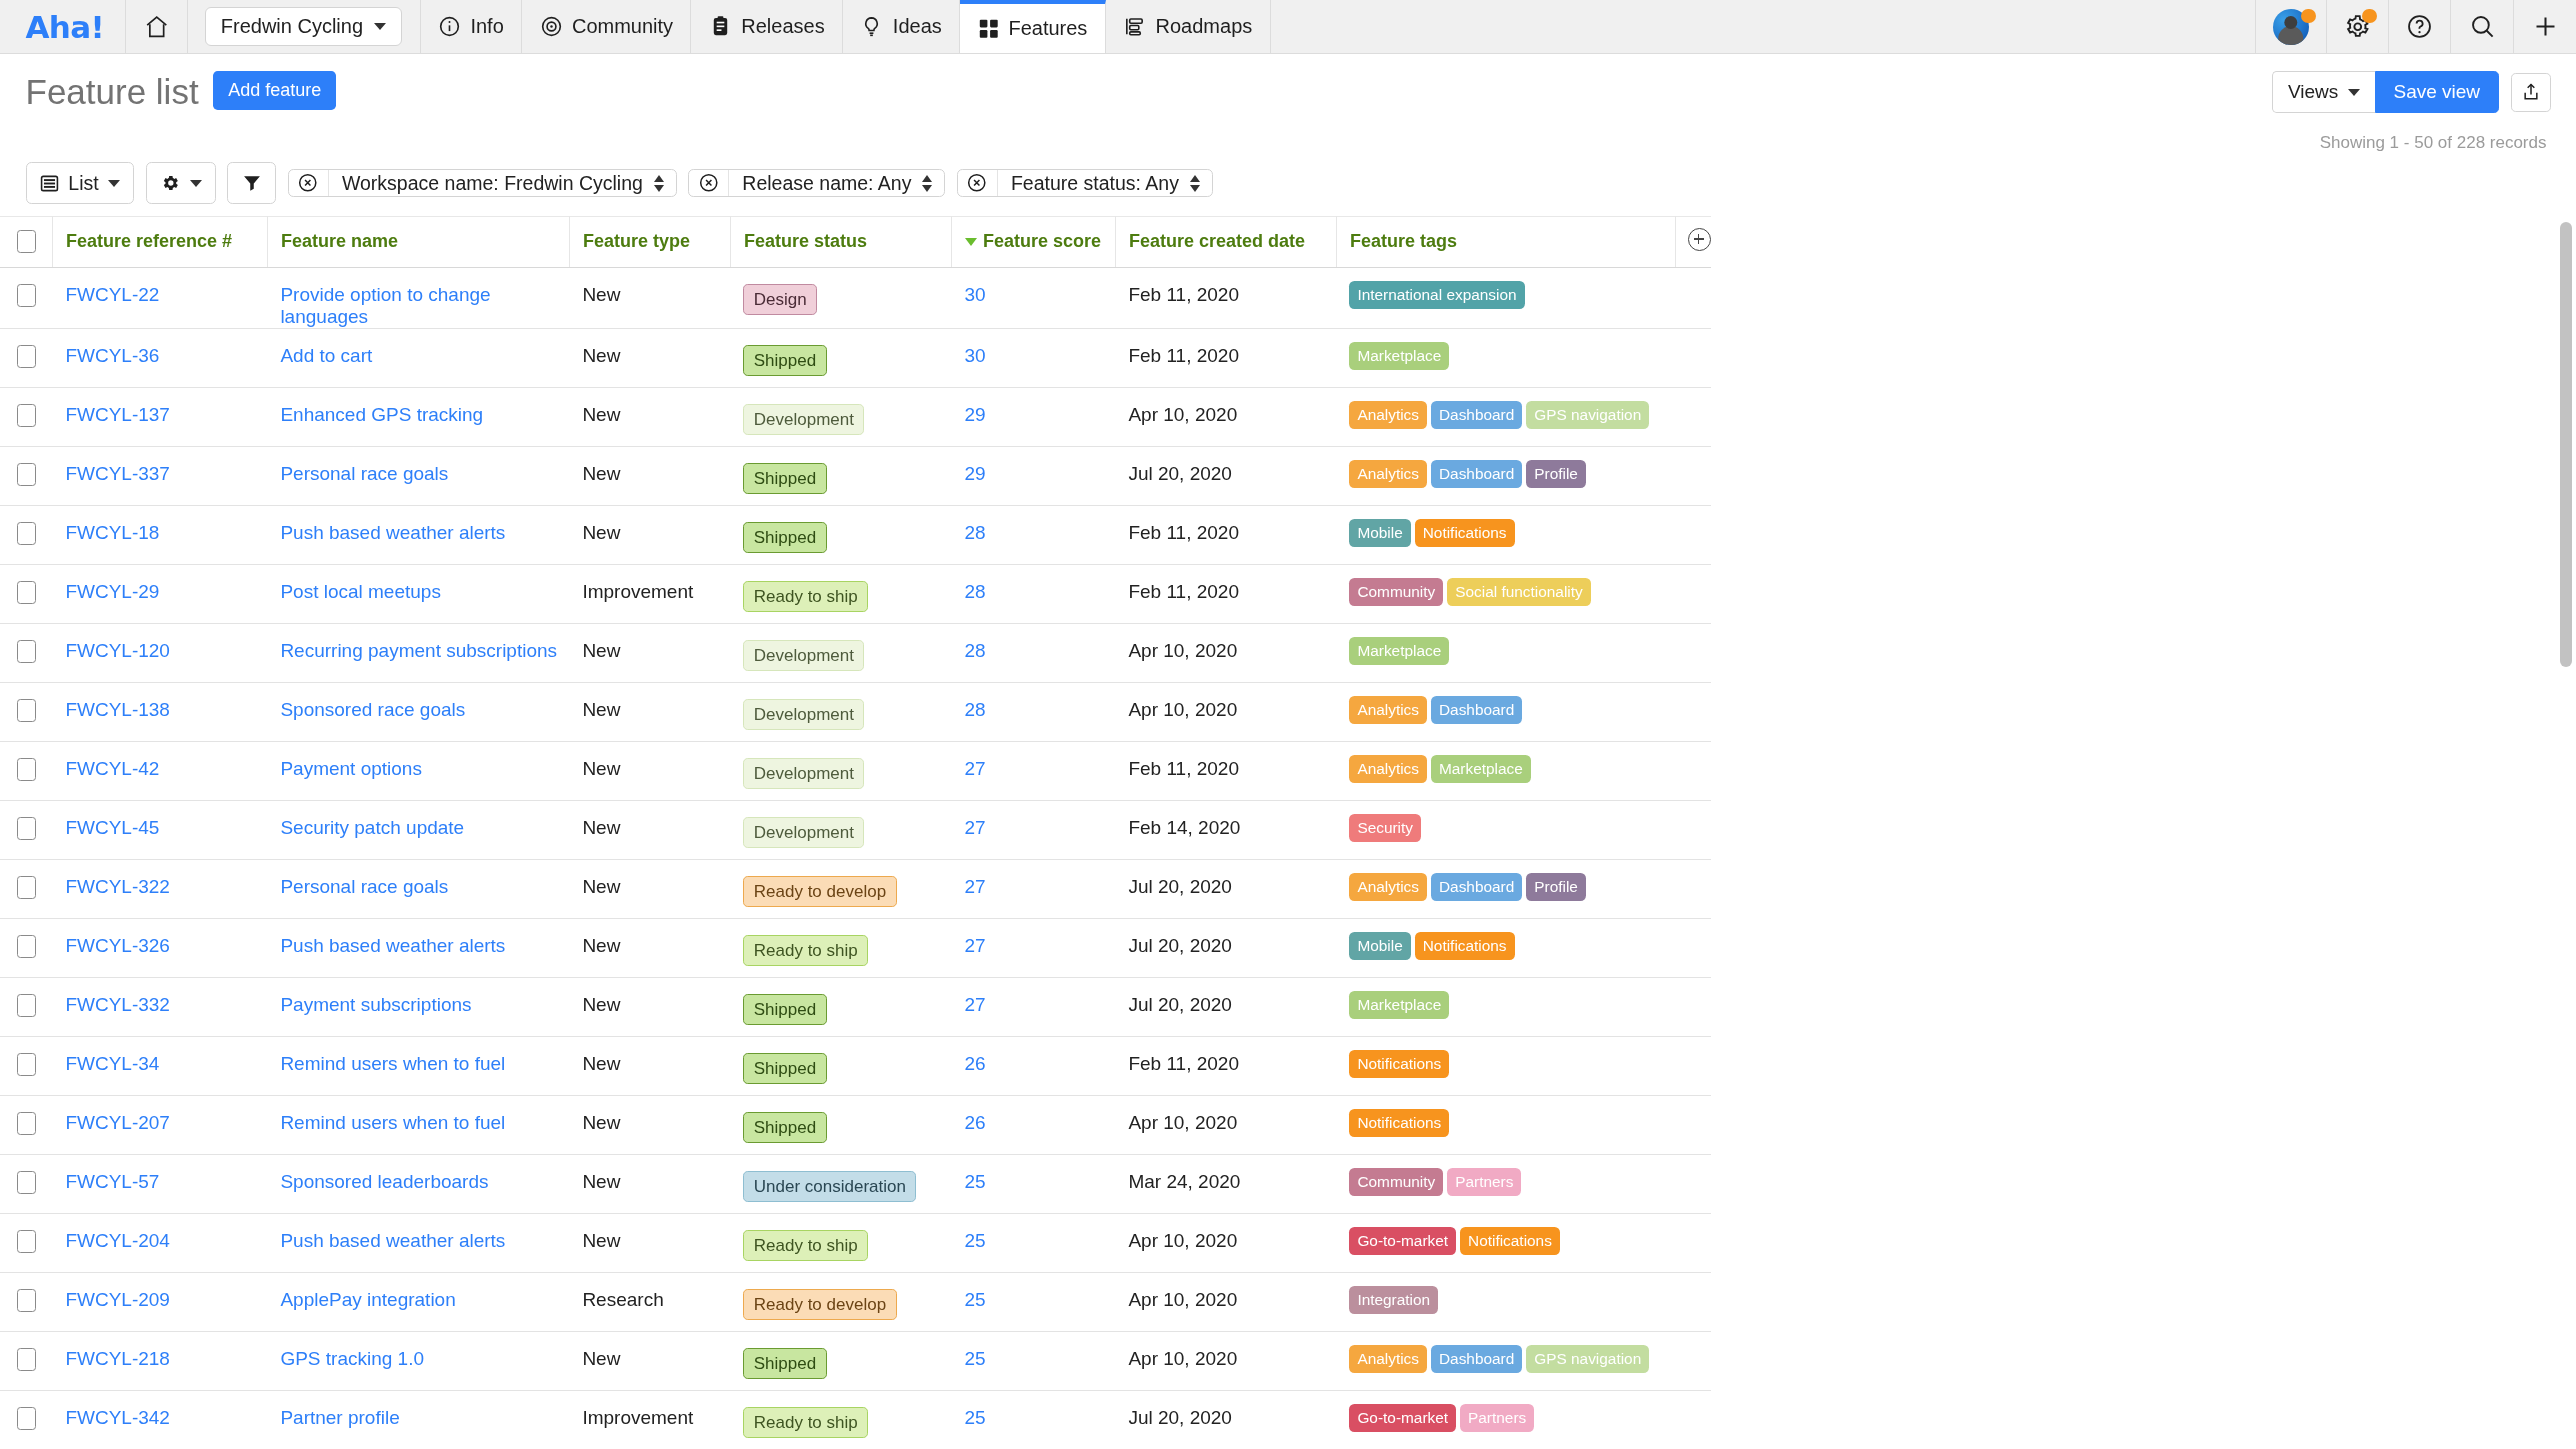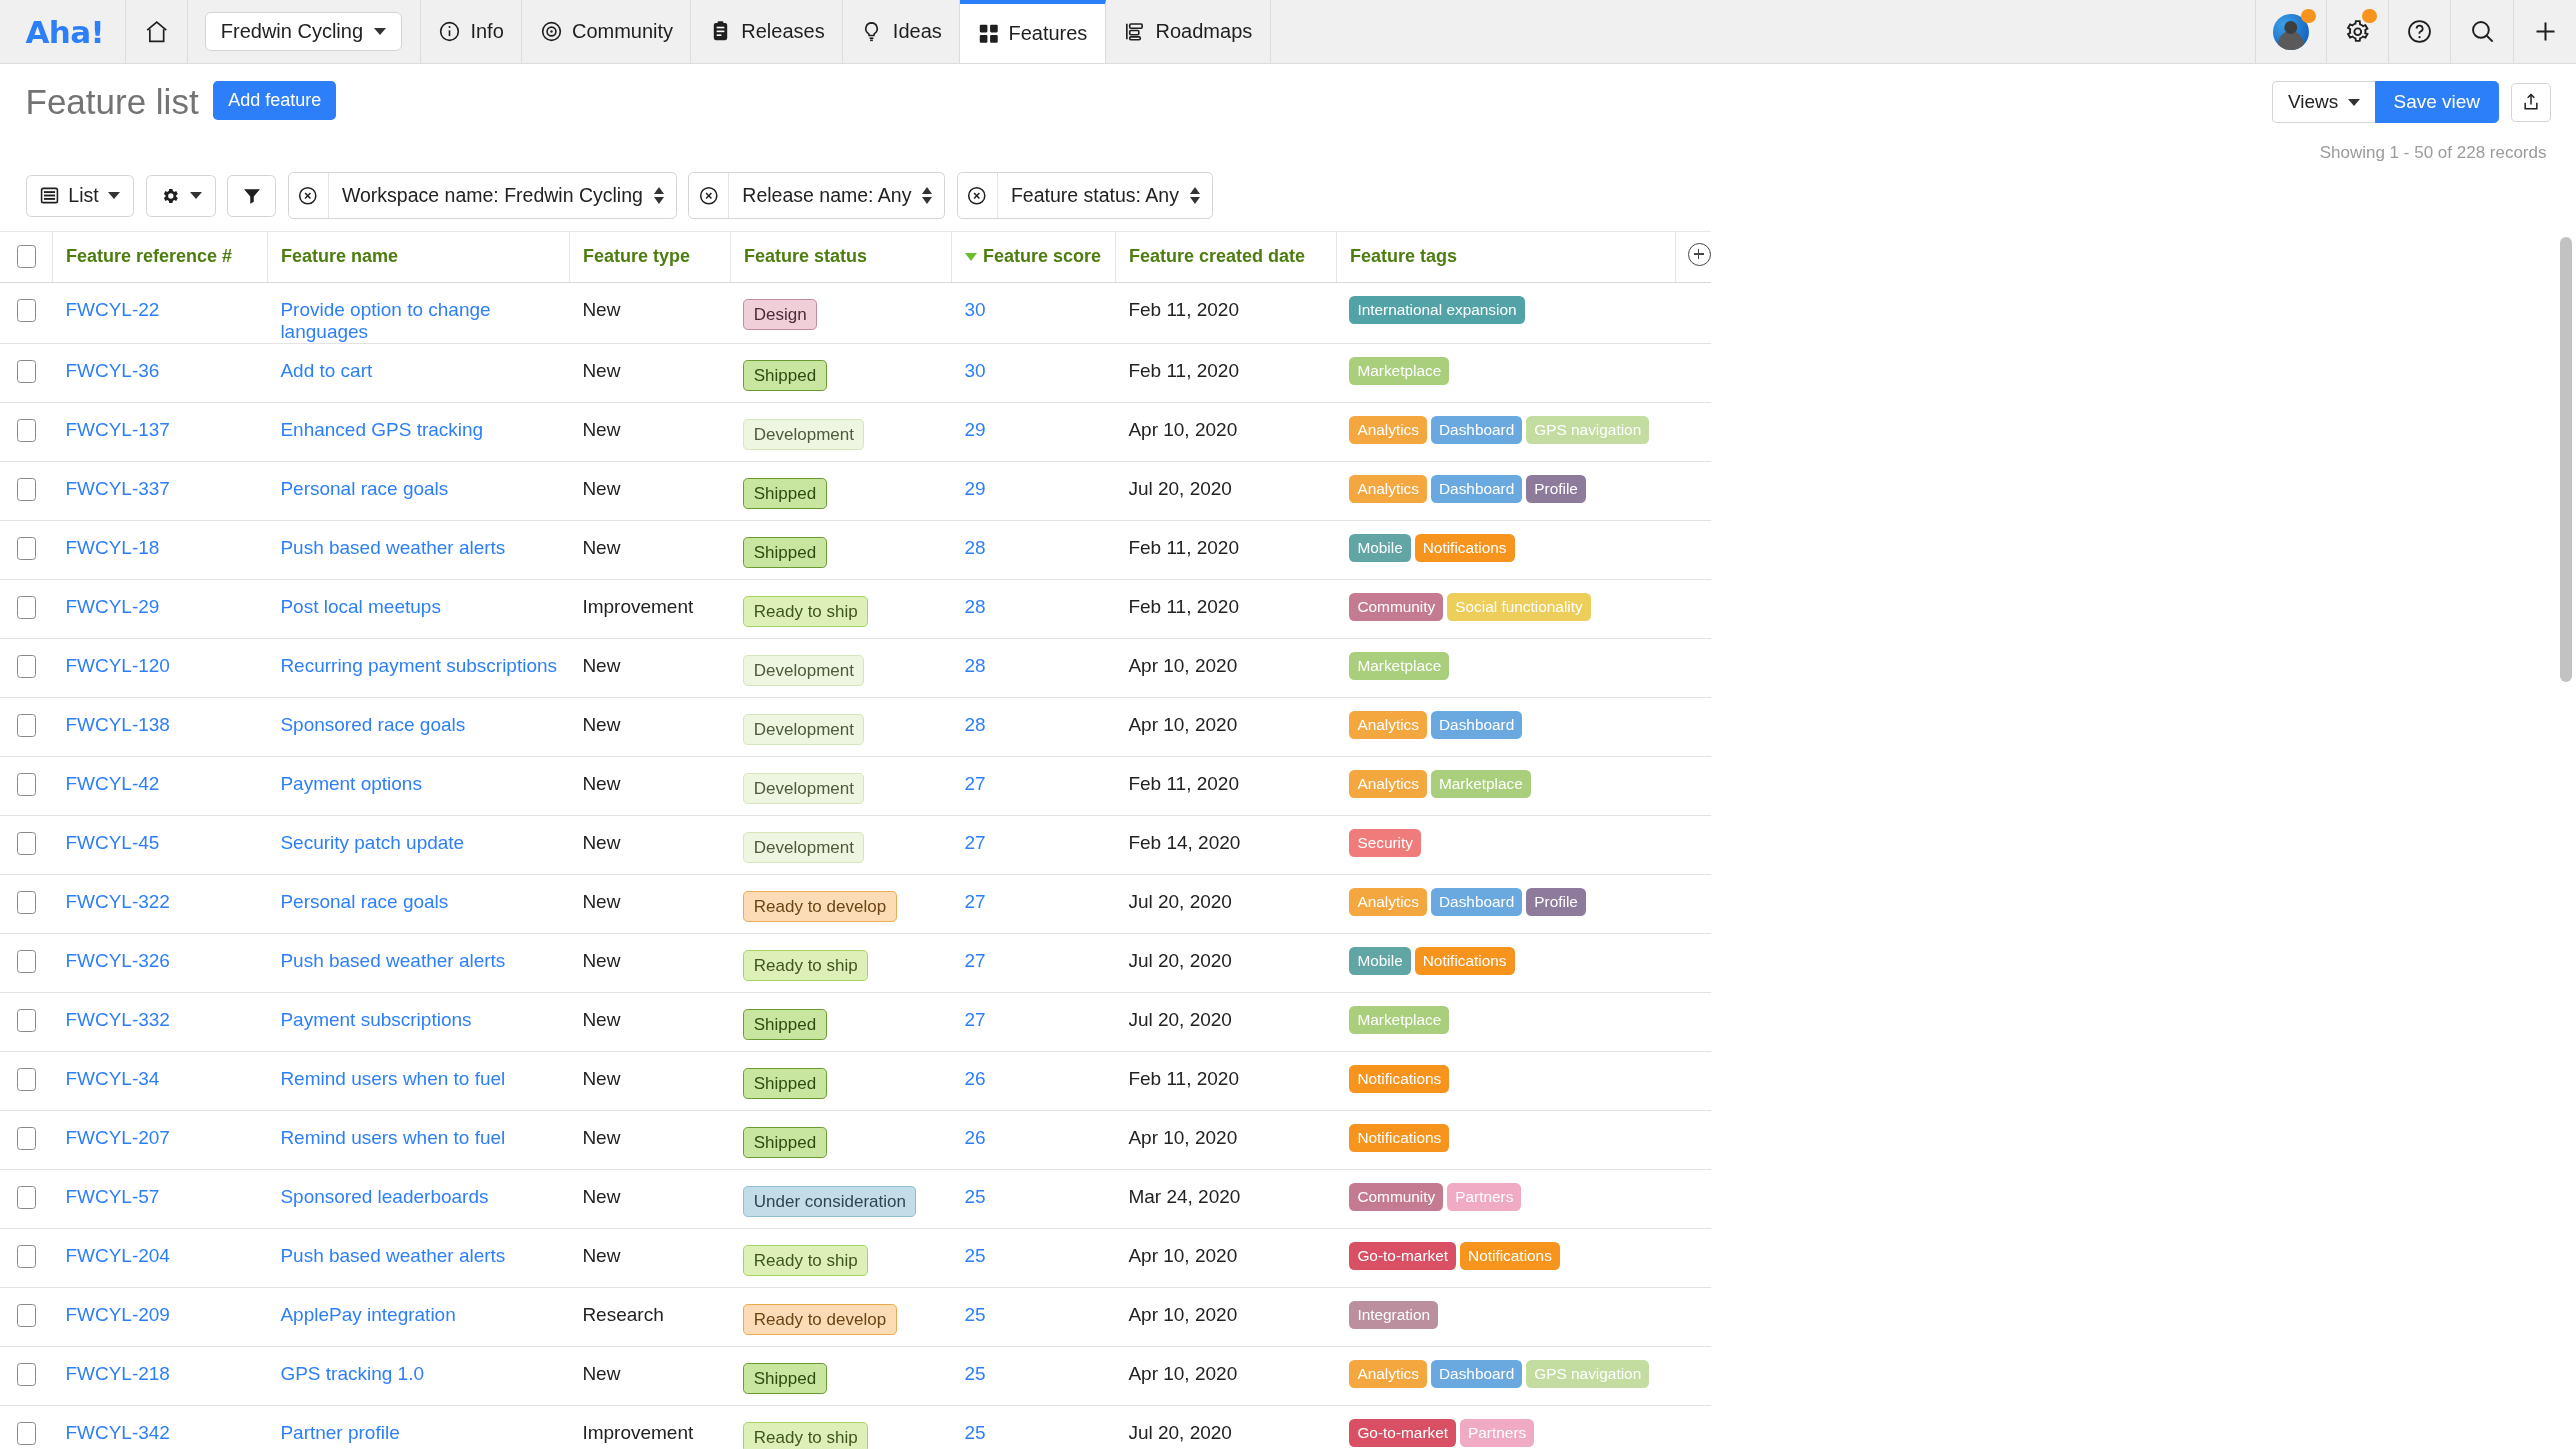--- a/index.html
+++ b/index.html
@@ -5,21 +5,21 @@
   * { box-sizing: border-box; margin: 0; padding: 0; }
   html, body {
     width: 2576px; height: 1449px;
     font-family: "Liberation Sans", sans-serif;
     background: #ffffff;
     overflow: hidden;
   }
 
   
   .topnav {
-    height: 64px;
+    height: 54px;
     background: #f0f0f0;
     display: flex;
     align-items: stretch;
     border-bottom: 0.7px solid #dcdcdc;
   }
   .nav-cell {
     display: flex; align-items: center; justify-content: center;
     border-right: 0.7px solid #dcdcdc;
     position: relative;
     padding: 0 17.4px;
@@ -111,21 +111,21 @@
     display: flex; align-items: center; gap: 11.4px;
     padding: 9.4px 25.5px 12px 25.5px;
   }
   .tb-btn {
     background: #fff; border: 0.7px solid #d4d4d4; border-radius: 5.4px;
     height: 42px; display: flex; align-items: center; gap: 9.4px;
     padding: 0 13.4px; font-size: 19.5px; color: #222; cursor: pointer;
   }
   .filter-pill {
     display: flex; align-items: stretch; border: 0.7px solid #d4d4d4;
-    border-radius: 5.4px; background: #fff; height: 47px; overflow: hidden; justify-content: space-between;
+    border-radius: 5.4px; background: #fff; height: 28px; overflow: hidden; justify-content: space-between;
   }
   .filter-x {
     display: flex; align-items: center; justify-content: center;
     width: 40px; border-right: 0.7px solid #e4e4e4; cursor: pointer;
   }
   .filter-label {
     display: flex; align-items: center; gap: 10.7px; padding: 0 12px 0 13.4px;
     font-size: 19.5px; color: #222; white-space: nowrap; cursor: pointer;
   }
   .updown {

